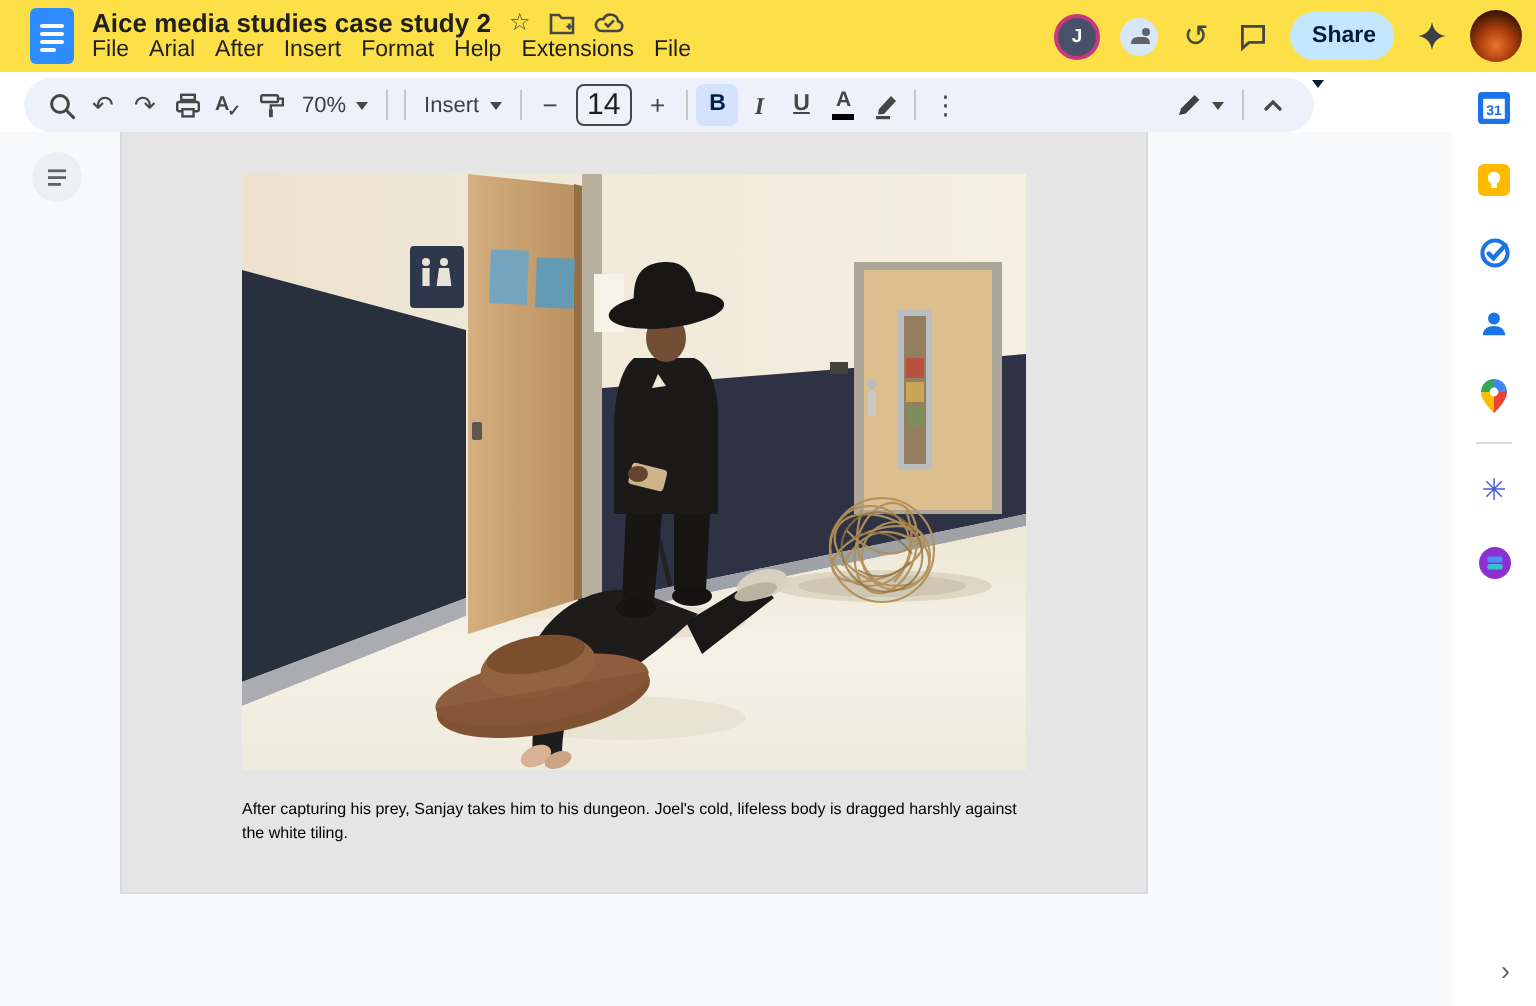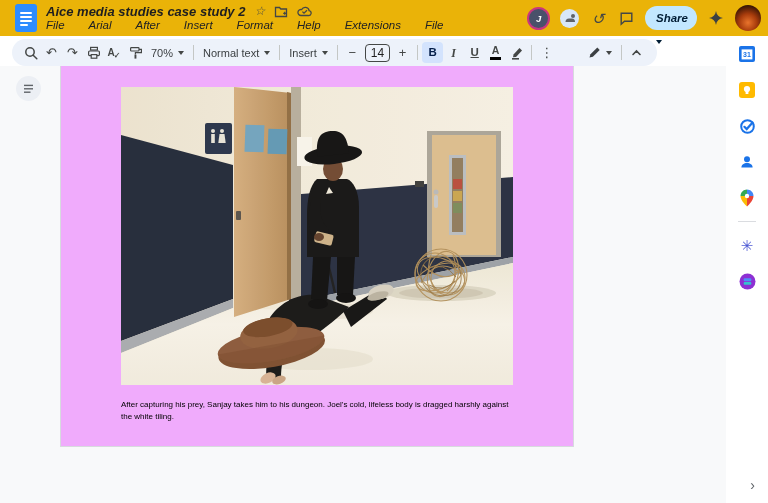--- a/index.html
+++ b/index.html
@@ -1,46 +1,46 @@
 <!DOCTYPE html>
 <html style="--toolbar-bg: #edf2fa; --active-control-bg: #d3e3fd; --share-bg: #c2e7ff; --share-text: #001d35; --canvas-bg: #f8f9fa; --icon-gray: #444746; --docs-blue: #2d8cff; --google-blue: #1a73e8; --keep-yellow: #ffba00; --avatar-ring: #c9377e; --navy-wall: #222a3e;"><head>
 <meta charset="utf-8">
 <style>
   html,body{margin:0;padding:0;background:#fff;font-family:"Liberation Sans",sans-serif;}
   .app{position:relative;width:768px;height:503px;overflow:hidden;background:#fff;}
 
   
-  .topbar{position:absolute;top:0;left:0;right:0;height:36px;background:#eab308;display:flex;align-items:flex-start;font-style:italic;}
+  .topbar{position:absolute;top:0;left:0;right:0;height:36px;background:#fde047;display:flex;align-items:flex-start;}
   .docs-logo{width:22px;height:28px;margin:4px 0 0 15px;background:var(--docs-blue,#2d8cff);border-radius:3px;position:relative;flex:none;}
   .docs-logo i{position:absolute;left:5px;right:5px;height:2px;background:#fff;border-radius:1px;}
   .docs-logo i:nth-child(1){top:8px}.docs-logo i:nth-child(2){top:12px}.docs-logo i:nth-child(3){top:16px}.docs-logo i:nth-child(4){top:20px;right:9px}
   .title-block{margin-left:9px;padding-top:3px;}
   .title-row{display:flex;align-items:center;gap:9px;height:16px;}
   .doc-title{font-size:13px;font-weight:600;color:#1f1f1f;white-space:nowrap;}
   .ticon{color:var(--icon-gray,#444746);font-size:12px;line-height:1;display:flex;align-items:center;}
-  .menu-row{display:flex;gap:24px;font-size:11.5px;color:#202124;margin-top:0;}
+  .menu-row{display:flex;gap:10px;font-size:11.5px;color:#202124;margin-top:0;}
   .menu-row span{cursor:default;}
   .top-right{position:absolute;right:7px;top:0;height:36px;display:flex;align-items:center;gap:10px;}
   .avatar-j{width:19px;height:19px;border-radius:50%;background:#49516a;border:2px solid var(--avatar-ring,#c9377e);color:#fff;font-size:9.5px;font-weight:bold;display:flex;align-items:center;justify-content:center;}
   .viewer-chip{width:19px;height:19px;border-radius:50%;background:#d8e7f8;display:flex;align-items:center;justify-content:center;}
   .hicon{color:var(--icon-gray,#444746);font-size:15px;line-height:1;display:flex;align-items:center;justify-content:center;width:18px;height:18px;}
   .share-btn{height:24px;background:var(--share-bg,#c2e7ff);border-radius:12px;display:flex;align-items:flex-start;gap:6px;padding:0 9px 0 11px;color:var(--share-text,#001d35);flex-direction:column;}
   .share-btn .lbl{font-size:11.5px;font-weight:600;}
   .share-sep{width:1px;height:14px;background:#9fc1dd;margin-left:2px;}
   .caret-down{width:0;height:0;border:3.5px solid transparent;border-top:4.5px solid currentColor;margin-top:4px;}
   .profile-avatar{width:26px;height:26px;border-radius:50%;background:radial-gradient(circle at 50% 68%,#e9742c 0%,#a83c0c 40%,#381505 78%,#120a03 100%);}
 
   
   .toolbar{position:absolute;top:39px;left:12px;right:111px;height:27px;background:var(--toolbar-bg,#edf2fa);border-radius:14px;display:flex;align-items:center;padding:0 10px 0 8px;font-size:11px;color:#3c4043;}
   .tb-btn{height:21px;min-width:21px;display:flex;align-items:center;justify-content:center;border-radius:4px;color:var(--icon-gray,#444746);line-height:1;}
   .tb-glyph{font-size:13px;}
   .tb-sep{width:1px;height:15px;background:#c4c7c5;margin:0 4px;flex:none;}
   .tb-select{display:flex;align-items:center;gap:5px;padding:0 5px;height:21px;color:#3c4043;}
   .tb-caret{width:0;height:0;border:3.5px solid transparent;border-top:4px solid #444746;margin-top:4px;}
-  .size-box{border:1.4px solid #444746;border-radius:4px;padding:1px 5px;font-size:12px;color:#1f1f1f;margin:0 2px;}
+  .size-box{border:1.4px solid #444746;border-radius:4px;padding:1px 5px;font-size:15px;color:#1f1f1f;margin:0 2px;}
   .bold-btn{background:var(--active-control-bg,#d3e3fd);color:#041e49;font-weight:bold;font-size:11.5px;width:21px;}
   .italic-btn{font-style:italic;font-family:"Liberation Serif",serif;font-size:12px;font-weight:600;}
   .underline-btn{text-decoration:underline;font-size:11.5px;font-weight:600;}
   .textcolor-btn{flex-direction:column;gap:0;}
   .textcolor-btn .a{font-size:10.5px;font-weight:600;line-height:1;}
   .textcolor-btn .bar{width:11px;height:3px;background:#000;margin-top:1px;}
   .spell-btn{position:relative;}
   .spell-btn .a{font-size:10px;font-weight:600;}
   .spell-btn .chk{font-size:8px;font-weight:bold;position:relative;top:3px;left:-1px;}
   .tb-spacer{flex:1;}
@@ -48,21 +48,21 @@
   
   .side-rail{position:absolute;top:36px;right:0;width:42px;bottom:0;background:#fff;display:flex;flex-direction:column;align-items:center;padding-top:9px;gap:18px;}
   .rail-btn{width:18px;height:18px;display:flex;align-items:center;justify-content:center;}
   .rail-div{width:18px;height:1px;background:#dadce0;margin:-4px 0;}
   .flower-glyph{font-size:15px;color:#4f5bd5;line-height:1;}
   .panel-toggle{position:absolute;right:13px;bottom:11px;background:none;border:none;font-size:14px;color:#5f6368;padding:0;line-height:1;}
 
   
   .canvas{position:absolute;top:66px;left:0;right:42px;bottom:0;background:var(--canvas-bg,#f8f9fa);overflow:hidden;}
   .outline-btn{position:absolute;left:16px;top:10px;width:25px;height:25px;border-radius:50%;background:#eceff4;border:none;display:flex;align-items:center;justify-content:center;padding:0;}
-  .page{position:absolute;left:60px;top:0;width:512px;height:380px;background:#f0abfc;border:1px solid #d7dade;border-top:none;}
+  .page{position:absolute;left:60px;top:0;width:512px;height:380px;background:#e5e5e5;border:1px solid #d7dade;border-top:none;}
   .doc-image{margin:21px 0 0 60px;width:392px;height:298px;padding:0;}
   .doc-image svg{display:block;}
   .caption{margin:14px 60px 0 60px;width:392px;font-size:8px;line-height:12px;color:#000;}
 </style>
 </head>
 <body>
 
 <div class="app">
 
   <header class="topbar">
@@ -159,24 +159,20 @@
           <rect x="1.6" y="1.6" width="8.4" height="3.4" rx="0.8" fill="none" stroke="#444746" stroke-width="1.2"></rect>
           <path d="M10,3.3 h2.4 v3.4 h-6 v1.8" fill="none" stroke="#444746" stroke-width="1.2"></path>
           <rect x="5.5" y="8.6" width="1.9" height="4" fill="#444746"></rect>
         </svg>
     </span>
     <span class="tb-select">
       <span>70%</span>
         <span class="tb-caret"></span>
     </span>
     <span class="tb-sep"></span>
-    <span class="tb-select">
-      <span>Normal text</span>
-        <span class="tb-caret"></span>
-    </span>
     <span class="tb-sep"></span>
     <span class="tb-select">
       <span>Insert</span>
         <span class="tb-caret"></span>
     </span>
     <span class="tb-sep"></span>
     <span class="tb-btn tb-glyph">−</span>
     <span class="size-box">14</span>
     <span class="tb-btn tb-glyph">+</span>
     <span class="tb-sep"></span>

